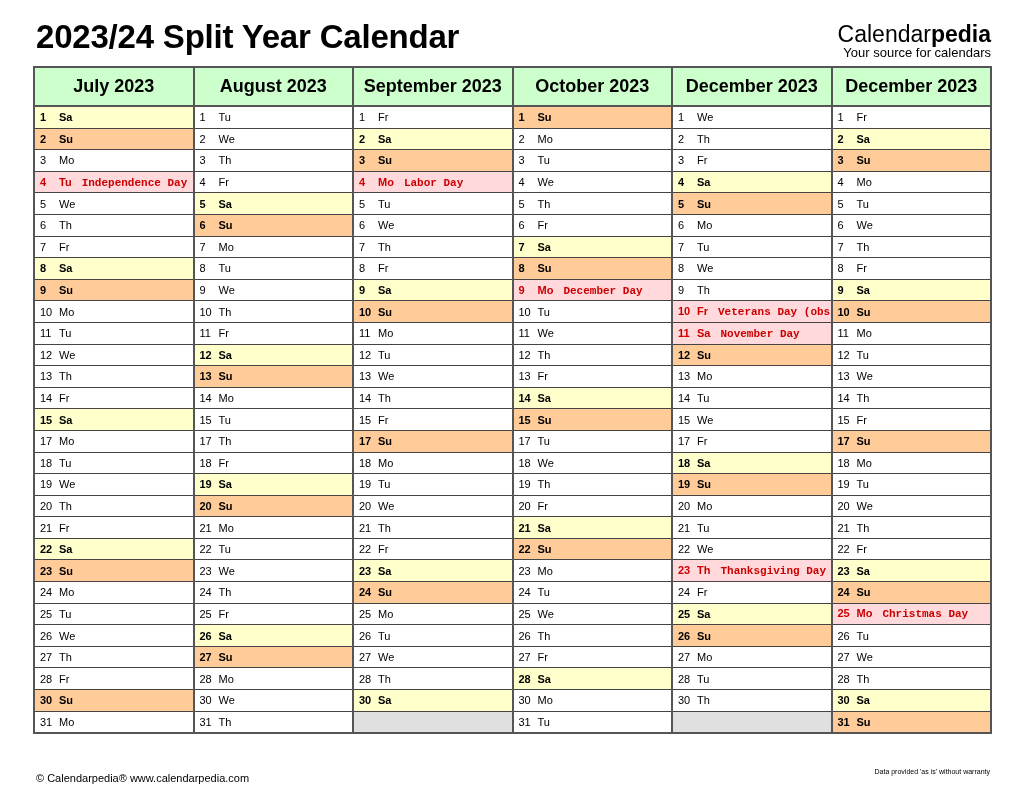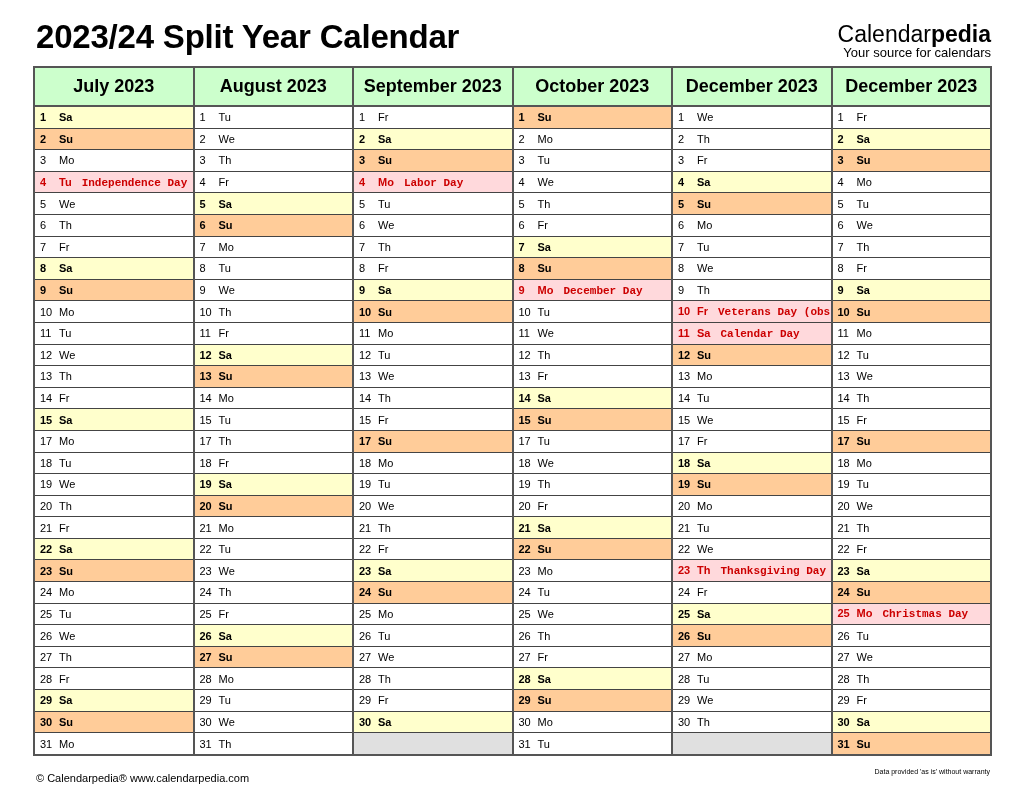--- a/index.html
+++ b/index.html
@@ -122,21 +122,21 @@
         <td class="su"><span class="dn">10</span><span class="dd">Su</span></td>
         <td><span class="dn">10</span><span class="dd">Tu</span></td>
         <td class="hol"><span class="dn">10</span><span class="dd">Fr</span><span class="hn">Veterans Day (obs.)</span></td>
         <td class="su"><span class="dn">10</span><span class="dd">Su</span></td>
       </tr>
       <tr>
         <td><span class="dn">11</span><span class="dd">Tu</span></td>
         <td><span class="dn">11</span><span class="dd">Fr</span></td>
         <td><span class="dn">11</span><span class="dd">Mo</span></td>
         <td><span class="dn">11</span><span class="dd">We</span></td>
-        <td class="hol"><span class="dn">11</span><span class="dd">Sa</span><span class="hn">Calendar Day</span></td>
+        <td class="hol"><span class="dn">11</span><span class="dd">Sa</span><span class="hn">November Day</span></td>
         <td><span class="dn">11</span><span class="dd">Mo</span></td>
       </tr>
       <tr>
         <td><span class="dn">12</span><span class="dd">We</span></td>
         <td class="sa"><span class="dn">12</span><span class="dd">Sa</span></td>
         <td><span class="dn">12</span><span class="dd">Tu</span></td>
         <td><span class="dn">12</span><span class="dd">Th</span></td>
         <td class="su"><span class="dn">12</span><span class="dd">Su</span></td>
         <td><span class="dn">12</span><span class="dd">Tu</span></td>
       </tr>
@@ -254,28 +254,20 @@
       </tr>
       <tr>
         <td><span class="dn">28</span><span class="dd">Fr</span></td>
         <td><span class="dn">28</span><span class="dd">Mo</span></td>
         <td><span class="dn">28</span><span class="dd">Th</span></td>
         <td class="sa"><span class="dn">28</span><span class="dd">Sa</span></td>
         <td><span class="dn">28</span><span class="dd">Tu</span></td>
         <td><span class="dn">28</span><span class="dd">Th</span></td>
       </tr>
       <tr>
-        <td class="sa"><span class="dn">29</span><span class="dd">Sa</span></td>
-        <td><span class="dn">29</span><span class="dd">Tu</span></td>
-        <td><span class="dn">29</span><span class="dd">Fr</span></td>
-        <td class="su"><span class="dn">29</span><span class="dd">Su</span></td>
-        <td><span class="dn">29</span><span class="dd">We</span></td>
-        <td><span class="dn">29</span><span class="dd">Fr</span></td>
-      </tr>
-      <tr>
         <td class="su"><span class="dn">30</span><span class="dd">Su</span></td>
         <td><span class="dn">30</span><span class="dd">We</span></td>
         <td class="sa"><span class="dn">30</span><span class="dd">Sa</span></td>
         <td><span class="dn">30</span><span class="dd">Mo</span></td>
         <td><span class="dn">30</span><span class="dd">Th</span></td>
         <td class="sa"><span class="dn">30</span><span class="dd">Sa</span></td>
       </tr>
       <tr>
         <td><span class="dn">31</span><span class="dd">Mo</span></td>
         <td><span class="dn">31</span><span class="dd">Th</span></td>

